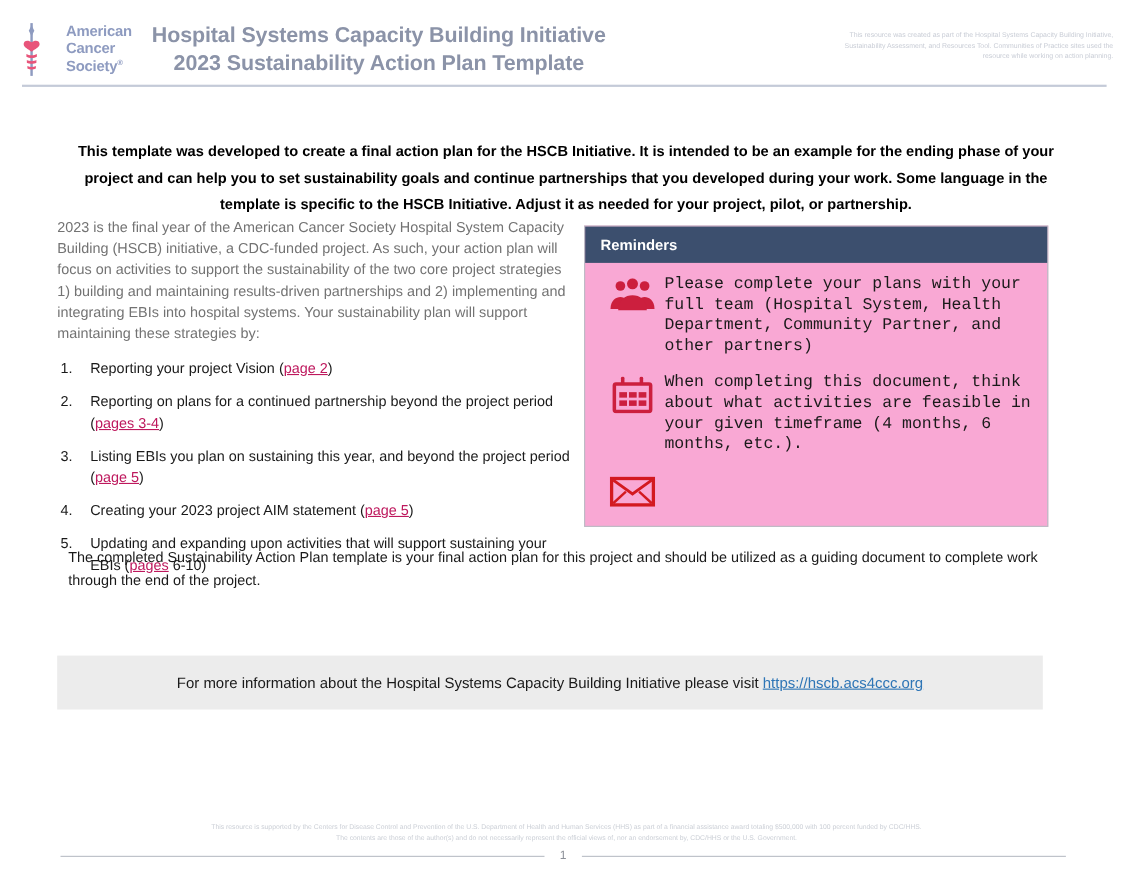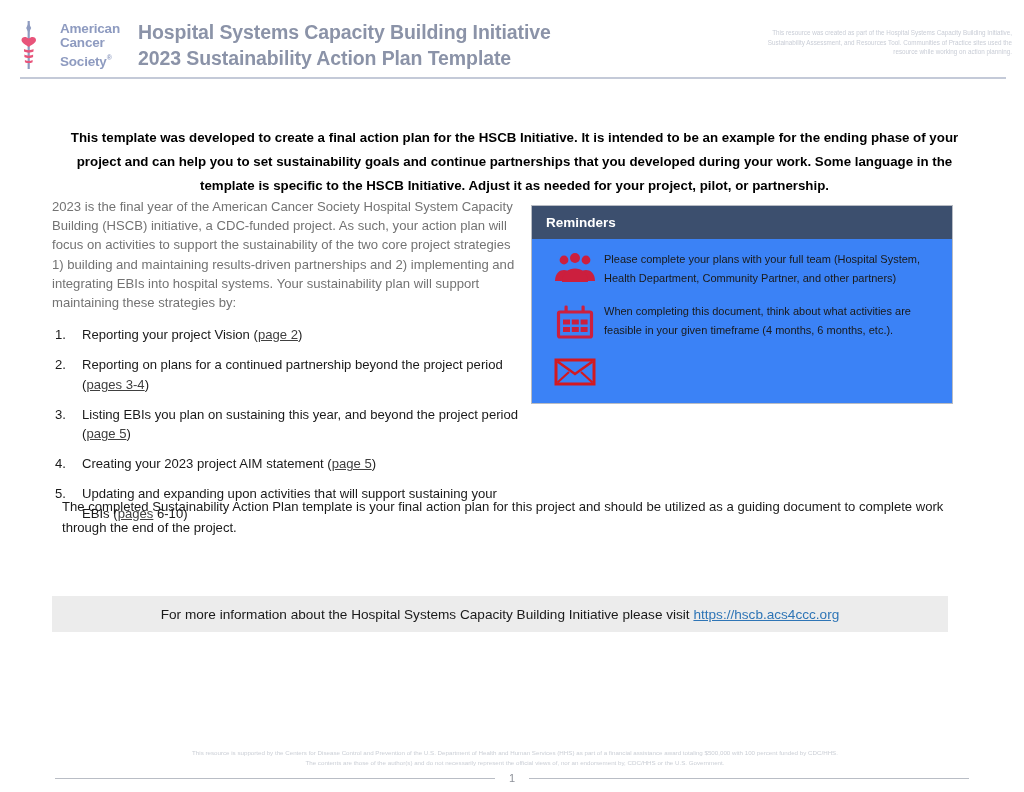--- a/index.html
+++ b/index.html
@@ -49,20 +49,21 @@
     vertical-align: super;
   }
   .header-title {
     position: absolute;
     left: 138px; top: 19px;
     font-size: 19.5px;
     line-height: 26px;
     font-weight: bold;
     color: #8b93a8;
     letter-spacing: -0.1px;
+    text-align: center;
   }
   .header-note {
     position: absolute;
     right: 12px; top: 28px;
     width: 268px;
     text-align: right;
     font-size: 6.3px;
     line-height: 9.5px;
     color: #c9cdd6;
   }
@@ -115,40 +116,40 @@
   ol.steps > li::before {
     counter-increment: stepnum;
     content: counter(stepnum) ".";
     position: absolute;
     left: 3px;
     top: 0;
     width: 20px;
     font-size: 13.1px;
   }
   a.doclink {
-    color: #404040;
+    color: #be185d;
     text-decoration: underline;
   }
 
   .closing-para {
     position: absolute;
     left: 62px; top: 496px;
     width: 925px;
     font-size: 13.1px;
     line-height: 21px;
     color: #1a1a1a;
   }
 
   
   .reminders {
     position: absolute;
     left: 531px; top: 205px;
     width: 422px;
     border: 1px solid #b8bcc4;
-    background: #3b82f6;
+    background: #f9a8d4;
     box-sizing: border-box;
   }
   .reminders-header {
     background: #3c4f6e;
     color: #ffffff;
     font-size: 13.5px;
     font-weight: bold;
     padding: 9px 0 9px 14px;
   }
   .reminders-body {
@@ -163,32 +164,33 @@
     margin-bottom: 4px;
   }
   .reminder-icon {
     flex: none;
     width: 58px;
     display: flex;
     justify-content: center;
     padding-top: 4px;
   }
   .reminder-text {
-    font-size: 11px;
+    font-size: 15px;
     line-height: 18.6px;
     color: #1a1a1a;
     padding-top: 1px;
+    font-family: Liberation Mono, monospace;
   }
 
   
   .infobar {
     position: absolute;
     left: 52px; top: 596px;
     width: 896px;
-    height: 36px;
+    height: 49px;
     background: #ececec;
     display: flex;
     align-items: center;
     justify-content: center;
   }
   .infobar-text {
     font-size: 13.6px;
     color: #1a1a1a;
   }
   .infobar-text a {

